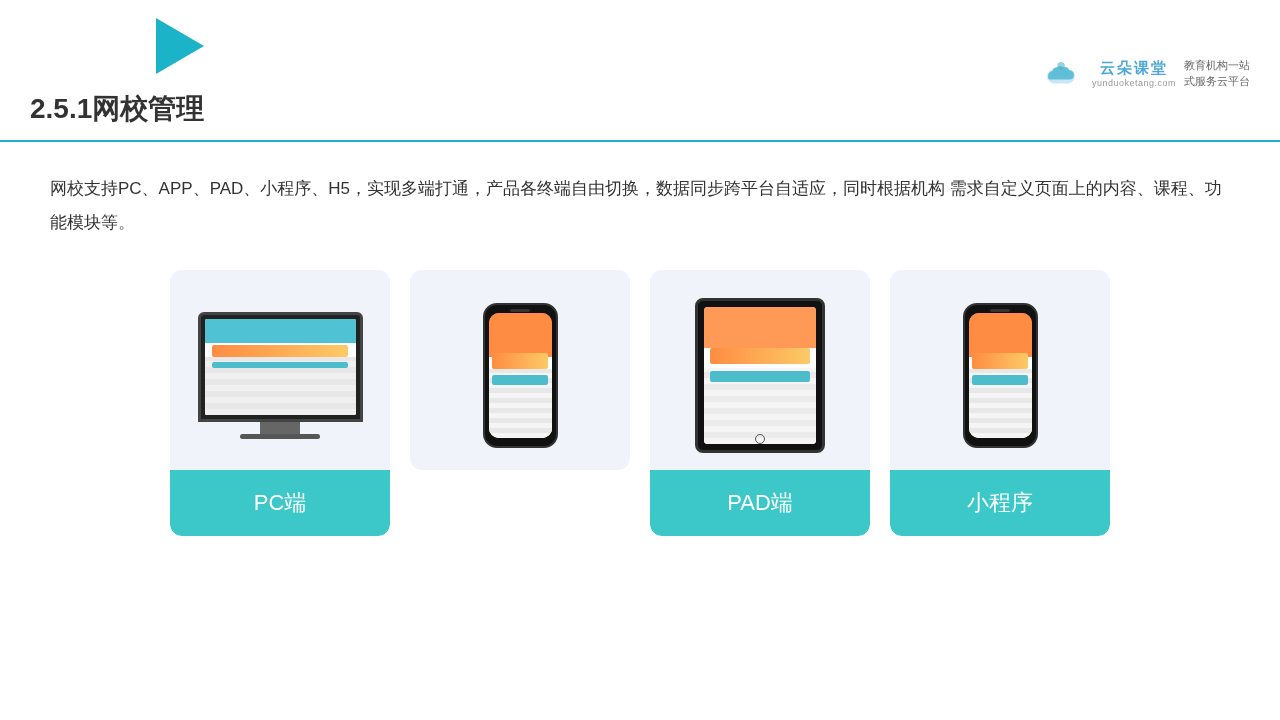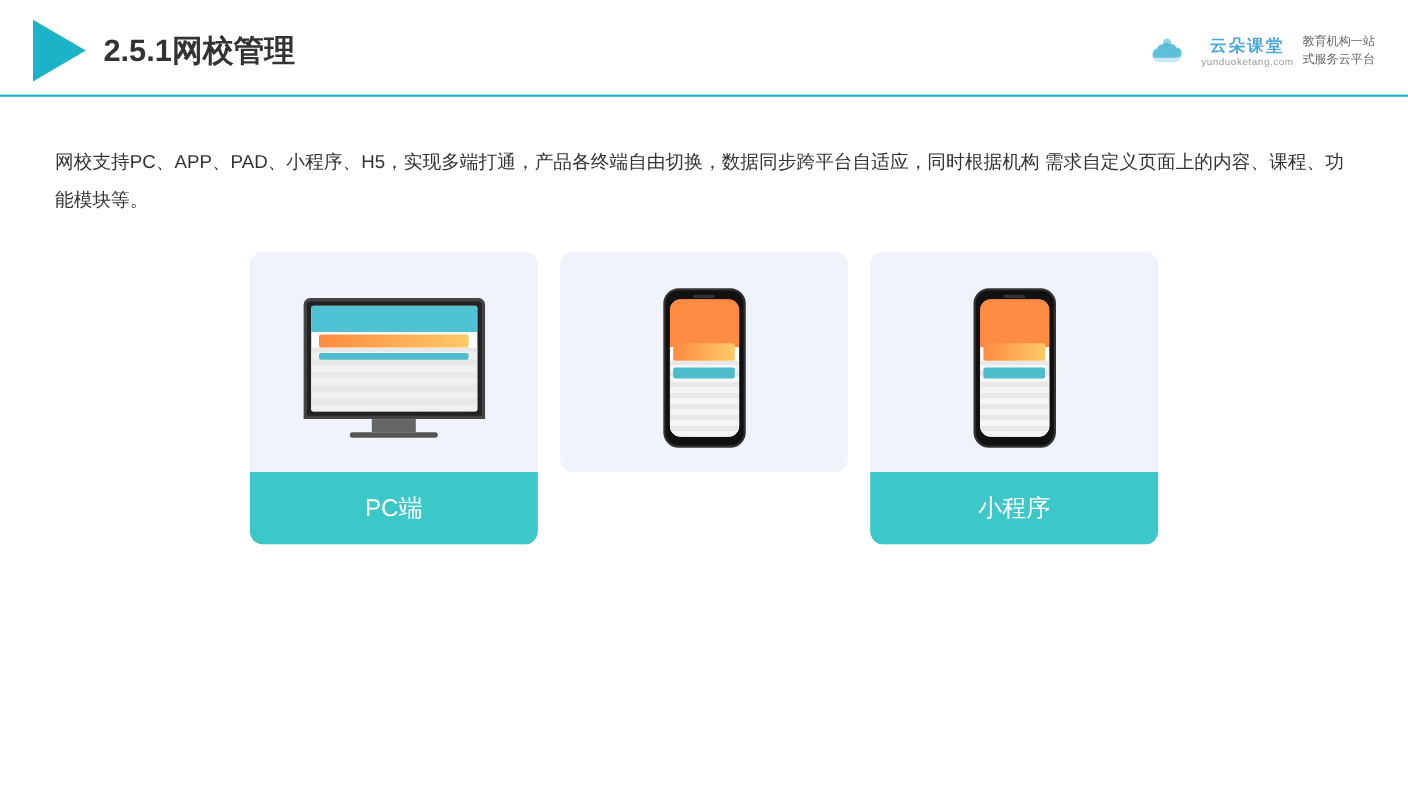--- a/index.html
+++ b/index.html
@@ -15,22 +15,23 @@
     .header {
       display: flex;
       align-items: center;
       justify-content: space-between;
       padding: 18px 30px 0 30px;
       border-bottom: 2px solid #1ab3c8;
       padding-bottom: 12px;
     }
     .header-left {
       display: flex;
-      align-items: center;
+      align-items: flex-end;
       gap: 16px;
+      flex-direction: column;
     }
     .logo-triangle {
       width: 0;
       height: 0;
       border-top: 28px solid transparent;
       border-bottom: 28px solid transparent;
       border-left: 48px solid #1ab3c8;
     }
     .page-title {
       font-size: 28px;
@@ -65,41 +66,41 @@
     }
     .tagline {
       font-size: 11px;
       color: #666;
       line-height: 1.5;
       text-align: left;
     }
 
     
     .main {
-      padding: 43px 50px 20px 50px;
+      padding: 30px 50px 20px 50px;
     }
     .description {
       font-size: 17px;
       color: #333;
       line-height: 2;
       margin-bottom: 30px;
     }
 
     
     .cards-container {
       display: flex;
       gap: 20px;
       align-items: flex-start;
       justify-content: center;
     }
 
     .card {
       background: #f0f4fa;
       border-radius: 12px;
-      width: 262px;
+      width: 220px;
       display: flex;
       flex-direction: column;
       align-items: center;
       overflow: hidden;
     }
 
     .card-image-area {
       width: 100%;
       height: 200px;
       display: flex;
@@ -409,20 +410,33 @@
           <div class="phone-screen">
             <div class="phone-screen-content">
               <div class="screen-overlay" style="top:32%;height:13%;"></div>
               <div class="screen-overlay2" style="top:50%;height:8%;"></div>
             </div>
           </div>
         </div>
       </div>
     </div>
 
+    <div class="card">
+      <div class="card-image-area">
+        <div class="device-tablet">
+          <div class="tablet-screen">
+            <div class="tablet-screen-content">
+              <div class="screen-overlay" style="top:30%;height:12%;"></div>
+              <div class="screen-overlay2" style="top:47%;height:8%;"></div>
+            </div>
+          </div>
+        </div>
+      </div>
+      <div class="card-label">PAD端</div>
+    </div>
 
     <div class="card">
       <div class="card-image-area">
         <div class="device-phone">
           <div class="phone-screen">
             <div class="phone-screen-content">
               <div class="screen-overlay" style="top:32%;height:13%;"></div>
               <div class="screen-overlay2" style="top:50%;height:8%;"></div>
             </div>
           </div>

